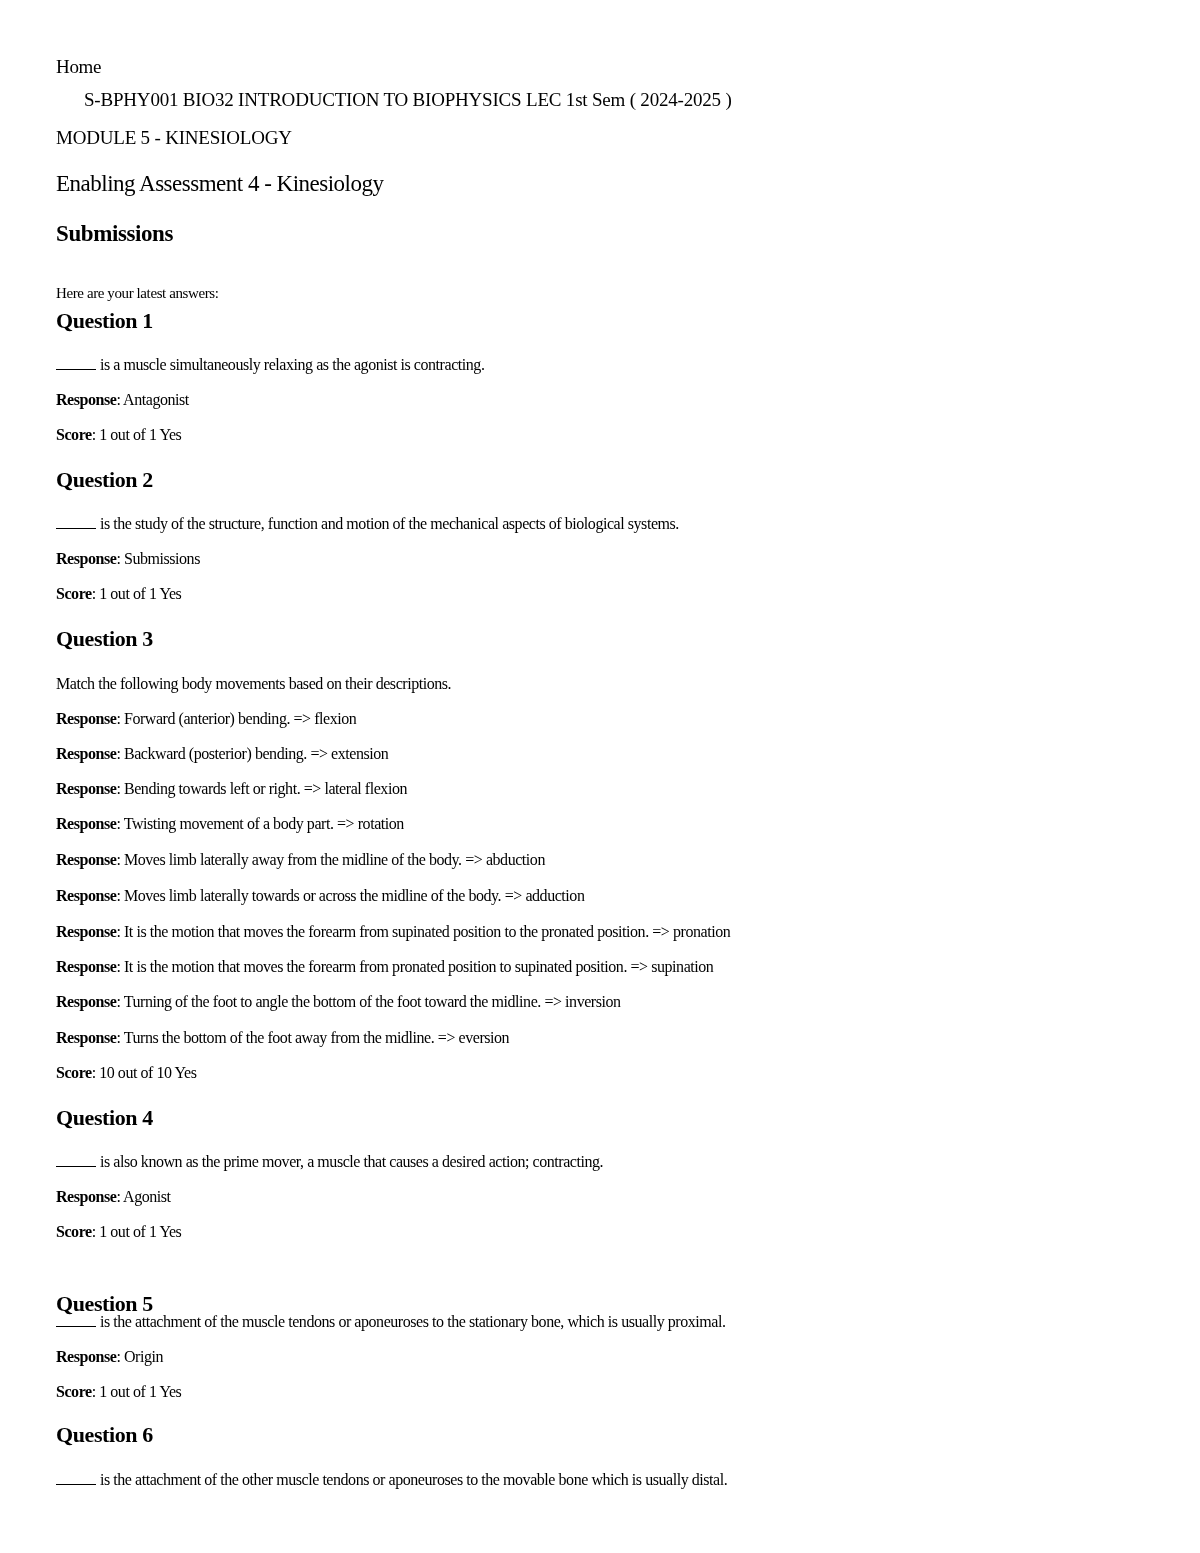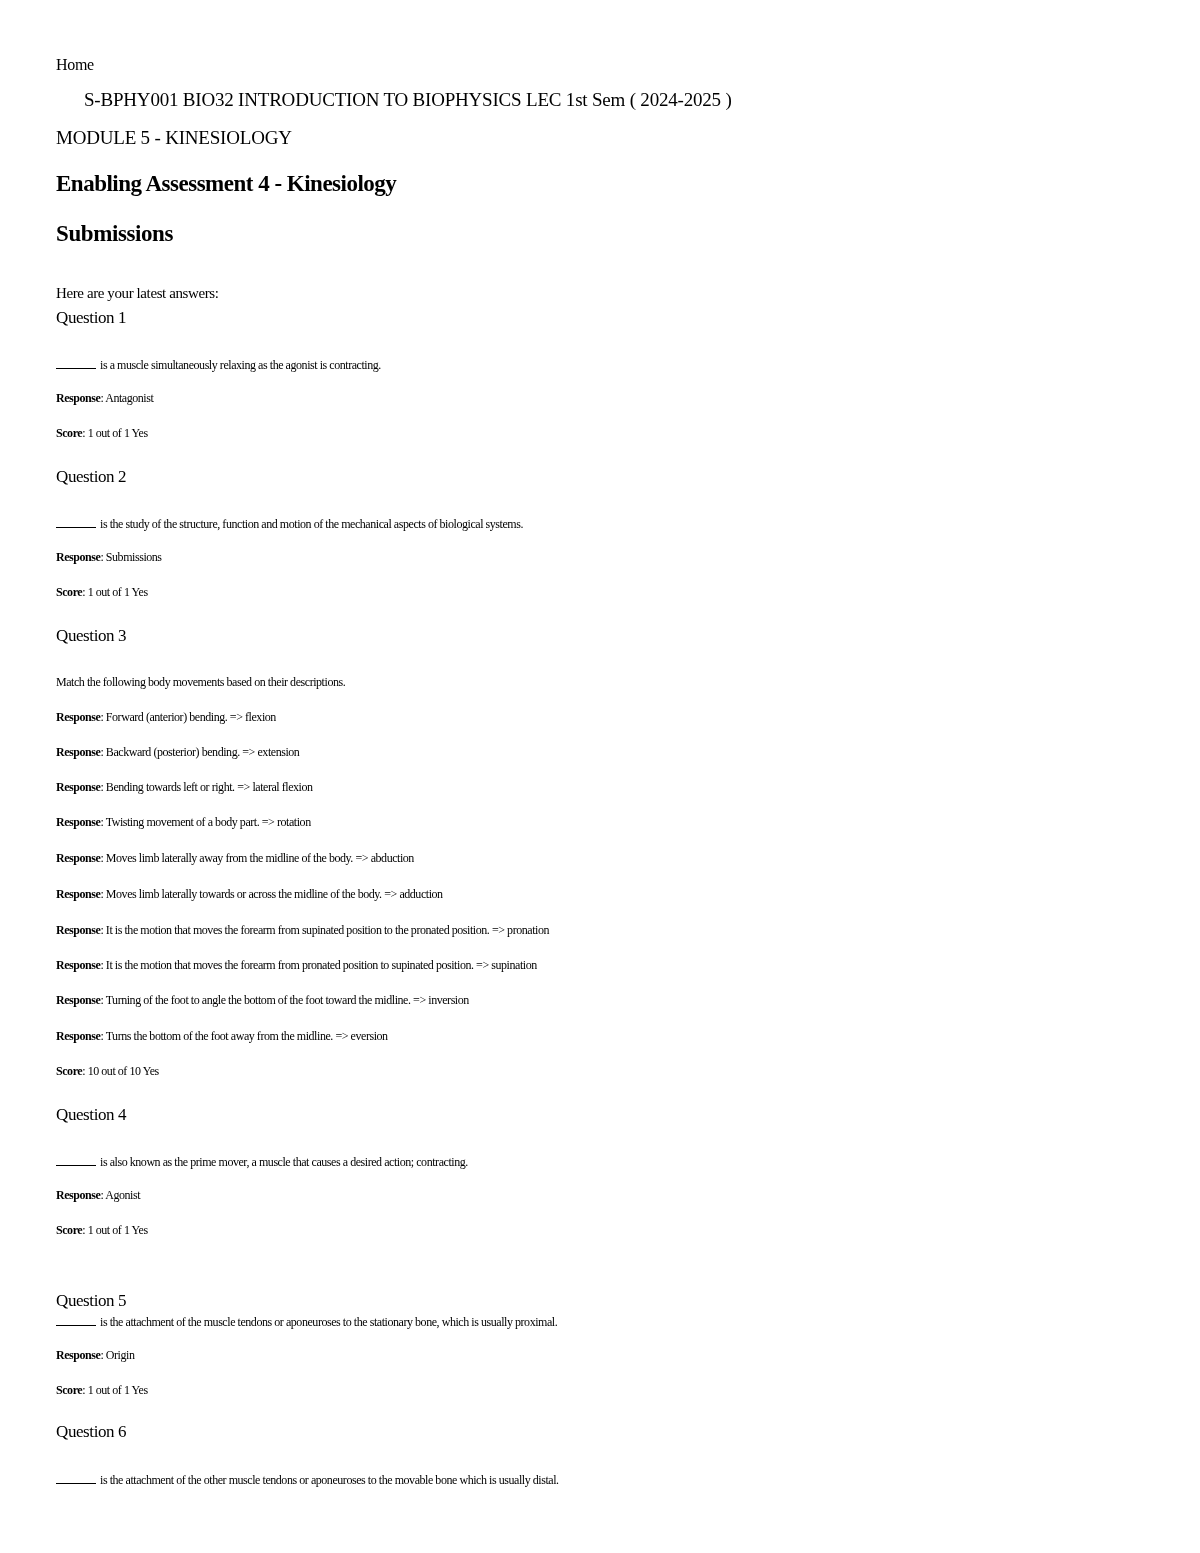--- a/index.html
+++ b/index.html
@@ -4,28 +4,28 @@
 <style>
   html, body { margin: 0; padding: 0; background: #ffffff; }
   body {
     width: 1200px; height: 1553px; overflow: hidden;
     font-family: "Liberation Serif", "DejaVu Serif", serif;
     color: #000;
     position: relative;
   }
   .page { position: absolute; left: 56px; top: 0; width: 1100px; }
   .line { position: absolute; left: 0; white-space: nowrap; }
-  .home { font-size: 16px; letter-spacing: -0.3px; }
+  .home { font-size: 19px; letter-spacing: -0.3px; }
   .course { font-size: 19px; letter-spacing: -0.2px; margin-left: 28px; }
   .module { font-size: 19px; letter-spacing: -0.2px; }
-  .h-assess { font-size: 23px; font-weight: bold; letter-spacing: -0.5px; }
+  .h-assess { font-size: 23px; font-weight: normal; letter-spacing: -0.5px; }
   .h-sub { font-size: 23px; font-weight: bold; letter-spacing: -0.4px; }
   .intro { font-size: 15px; letter-spacing: -0.4px; margin-top: 16px; }
-  .qh { font-size: 17px; font-weight: normal; letter-spacing: -0.4px; }
-  .txt { font-size: 12px; letter-spacing: -0.45px; }
+  .qh { font-size: 22px; font-weight: bold; letter-spacing: -0.4px; }
+  .txt { font-size: 16px; letter-spacing: -0.45px; }
   .lbl { font-weight: bold; }
   .blank { display: inline-block; width: 40px; border-bottom: 1px solid #000; height: 12px; vertical-align: baseline; margin-right: 4px; }
 </style>
 </head>
 <body>
 
 <div class="page">
   <div class="line home" style="top:56px">Home</div>
   <div class="line course" style="top:89px">S-BPHY001 BIO32 INTRODUCTION TO BIOPHYSICS LEC 1st Sem ( 2024-2025 )</div>
   <div class="line module" style="top:127px">MODULE 5 - KINESIOLOGY</div>

